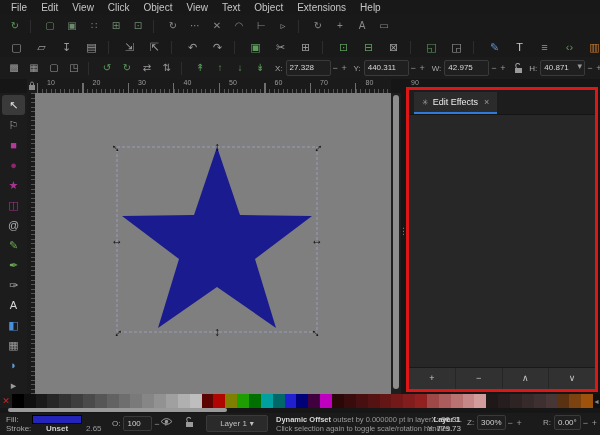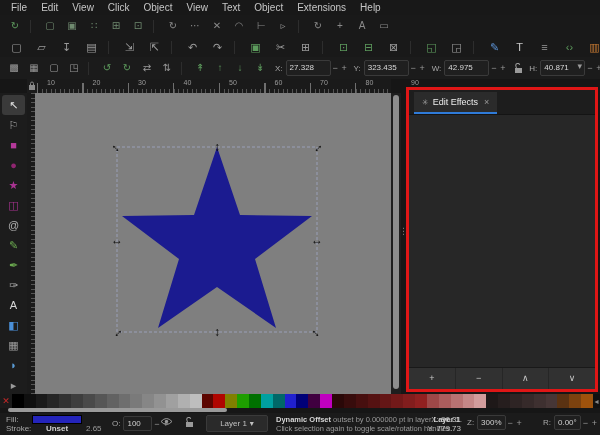--- a/index.html
+++ b/index.html
@@ -197,21 +197,21 @@
     <span class="tb-icon" style="color: rgb(93, 155, 93);">↓</span>
     <span class="tb-icon" style="color: rgb(93, 155, 93);">↡</span>
     <div class="spin-field">
       <span class="spin-label">X:</span>
       <span class="spin-box">27.328</span>
       <span class="spin-btn">−</span>
       <span class="spin-btn">+</span>
     </div>
     <div class="spin-field">
       <span class="spin-label">Y:</span>
-      <span class="spin-box">323.435</span>
+      <span class="spin-box">440.311</span>
       <span class="spin-btn">−</span>
       <span class="spin-btn">+</span>
     </div>
     <div class="spin-field">
       <span class="spin-label">W:</span>
       <span class="spin-box">42.975</span>
       <span class="spin-btn">−</span>
       <span class="spin-btn">+</span>
     </div>
     <span class="lock-wrap">

